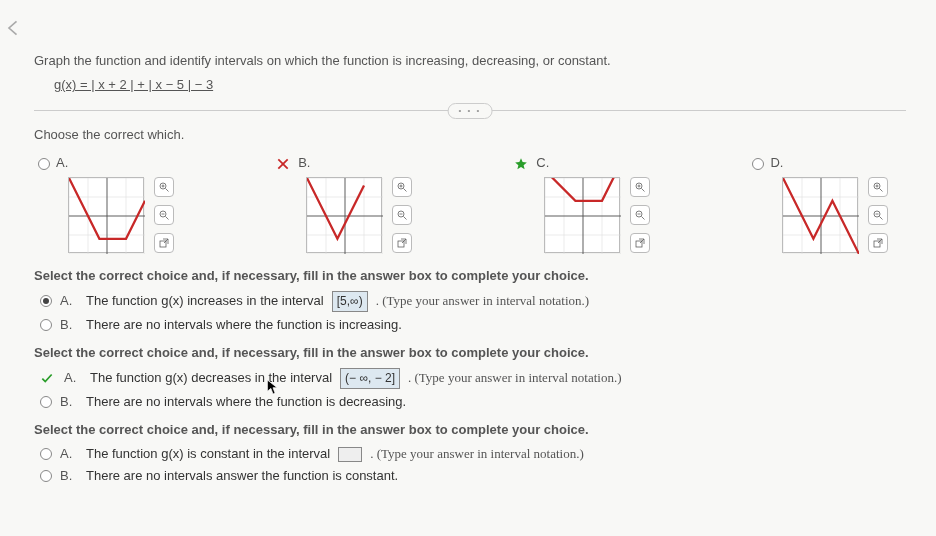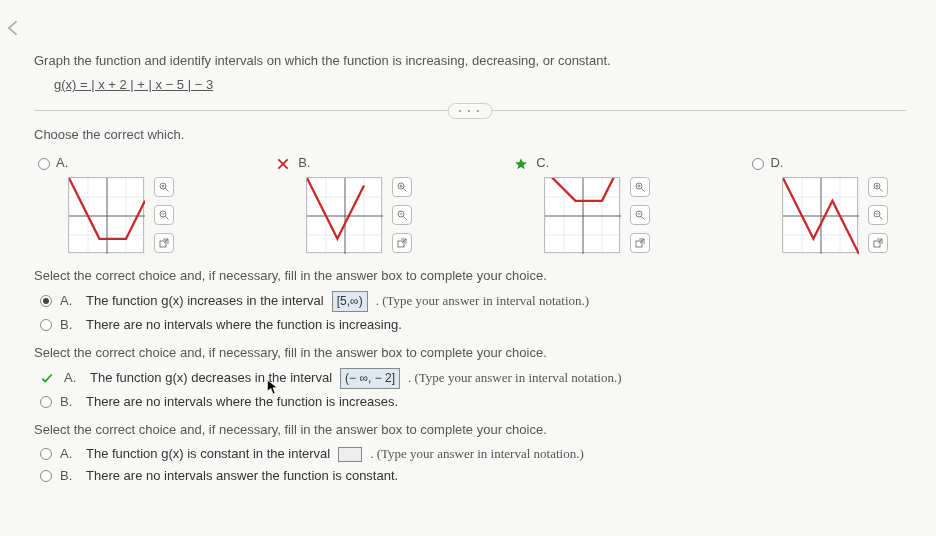--- a/index.html
+++ b/index.html
@@ -30,21 +30,21 @@
   .graph-body { display:flex; align-items:flex-start; gap:10px; margin-top:4px;}
   .mini-plot { width:76px; height:76px; border:1px solid #bbb; position:relative; background:#fff; }
   .icon-col { display:flex; flex-direction:column; gap:8px; }
   .icon-btn { width:20px; height:20px; border:1px solid #bbb; border-radius:4px; background:#fff; display:flex; align-items:center; justify-content:center; cursor:pointer;}
   .icon-btn svg { width:12px; height:12px; stroke:#555; fill:none; stroke-width:1.5;}
   .qa-row { display:flex; align-items:center; gap:8px; margin:4px 0 4px 6px; }
   .qa-row .letter { color:var(--txt-light); width:18px; }
   .answer-box { background:var(--answer-bg); border:1px solid var(--answer-border); padding:1px 4px; font-size:12px; min-width:34px; display:inline-block; text-align:center;}
   .answer-empty { background:#eee; border:1px solid var(--answer-border); width:24px; height:15px; display:inline-block;}
   .hint { color:var(--txt-light);font-family:Liberation Serif, serif; }
-  .prompt { margin:10px 0 6px 0; color:var(--txt-light); }
+  .prompt { margin:10px 0 6px 0; color:var(--txt-light);font-weight:bold; }
   .cursor { position:absolute; left:266px; top:378px; pointer-events:none;}
   .cursor svg { width:14px; height:18px; }
 </style>
 </head>
 <body>
 
 <div class="back-arrow">
   <svg viewBox="0 0 24 24" fill="none" stroke="#aaa" stroke-width="2">
       <path d="M15 4 L6 12 L15 20"></path>
     </svg>
@@ -297,21 +297,21 @@
       </svg>
     </span>
   <span class="letter">A.</span>
   <span>The function g(x) decreases in the interval</span>
   <span class="answer-box">(− ∞, − 2]</span>
   <span class="hint">. (Type your answer in interval notation.)</span>
 </div>
 <div class="qa-row">
   <span class="radio"></span>
   <span class="letter">B.</span>
-  <span>There are no intervals where the function is increases.</span>
+  <span>There are no intervals where the function is decreasing.</span>
 </div>
 
 <div class="prompt">Select the correct choice and, if necessary, fill in the answer box to complete your choice.</div>
 <div class="qa-row">
   <span class="radio"></span>
   <span class="letter">A.</span>
   <span>The function g(x) is constant in the interval</span>
   <span class="answer-empty"></span>
   <span class="hint">. (Type your answer in interval notation.)</span>
 </div>

